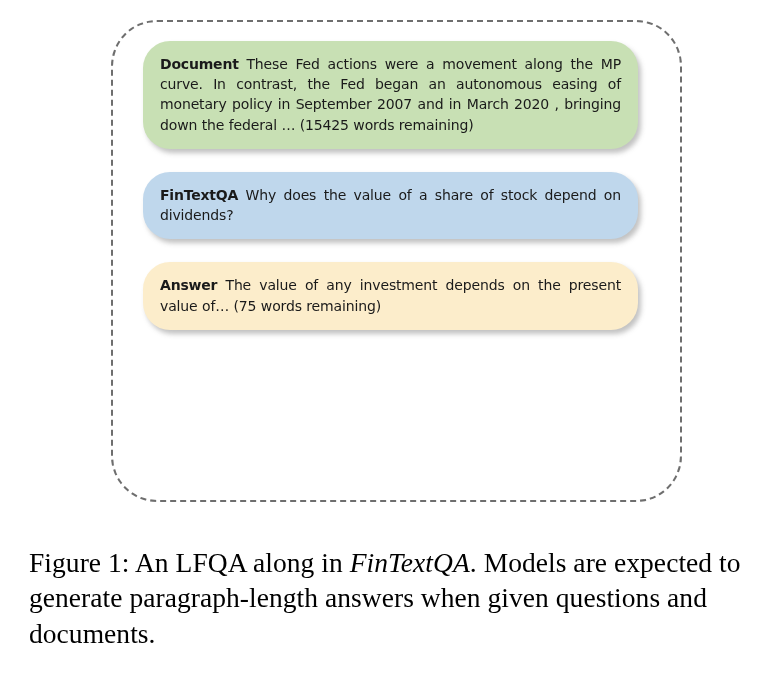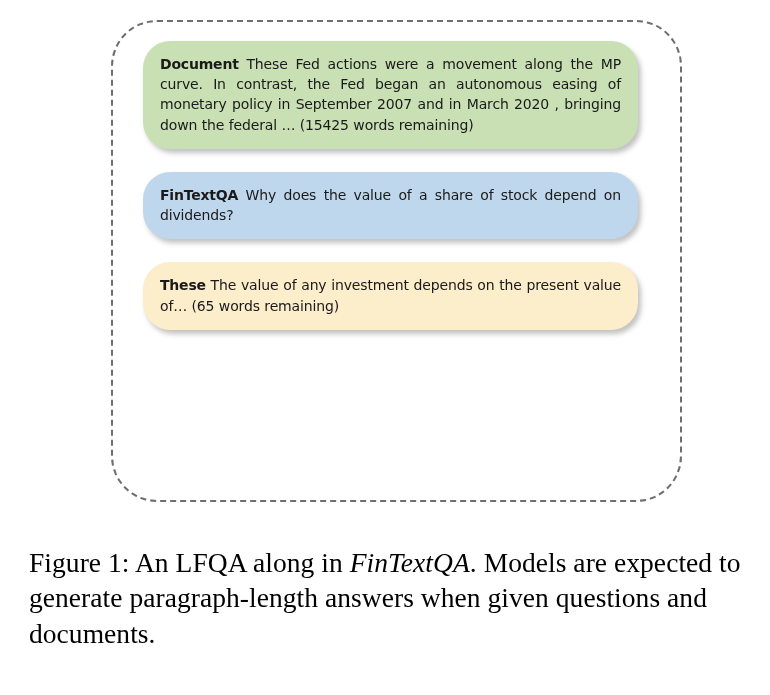--- a/index.html
+++ b/index.html
@@ -93,19 +93,19 @@
 
     <div class="card" id="document-card" style="background: rgb(200, 224, 180);">
       <p><span class="label">Document</span><span> These Fed actions were a movement along the MP curve. In contrast, the Fed began an autonomous easing of monetary policy in September 2007 and in March 2020 , bringing down the federal … (15425 words remaining)</span></p>
     </div>
 
     <div class="card" id="question-card" style="background: rgb(191, 215, 236);">
       <p><span class="label">FinTextQA</span><span> Why does the value of a share of stock depend on dividends?</span></p>
     </div>
 
     <div class="card" id="answer-card" style="background: rgb(252, 237, 203);">
-      <p><span class="label">These</span><span> The value of any investment depends on the present value of… (65 words remaining)</span></p>
+      <p><span class="label">Answer</span><span> The value of any investment depends on the present value of… (75 words remaining)</span></p>
     </div>
 
   </div>
 </div>
 
 <div id="figure-caption"><span>Figure 1: An LFQA along in </span><span class="dataset-name">FinTextQA</span><span>. Models are expected to generate paragraph-length answers when given questions and documents.</span></div>
 
 </body></html>

